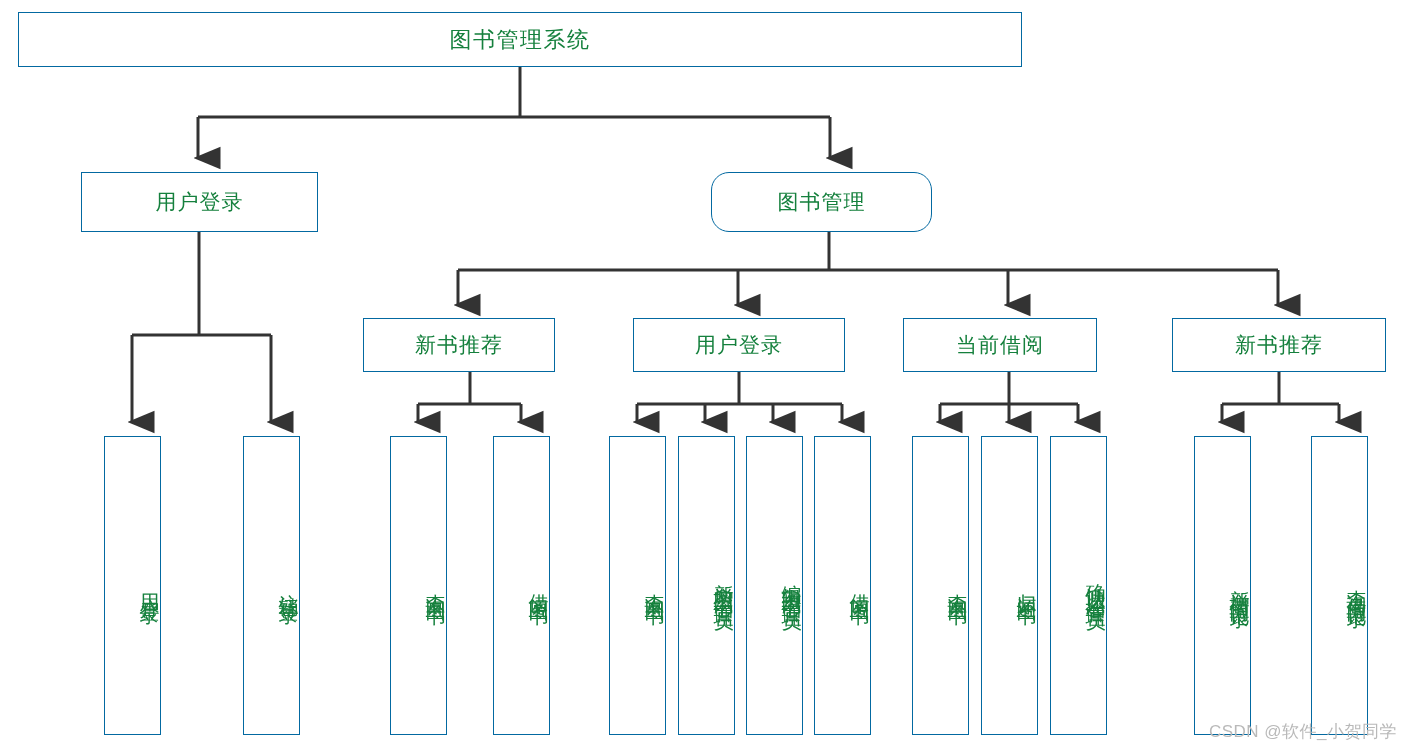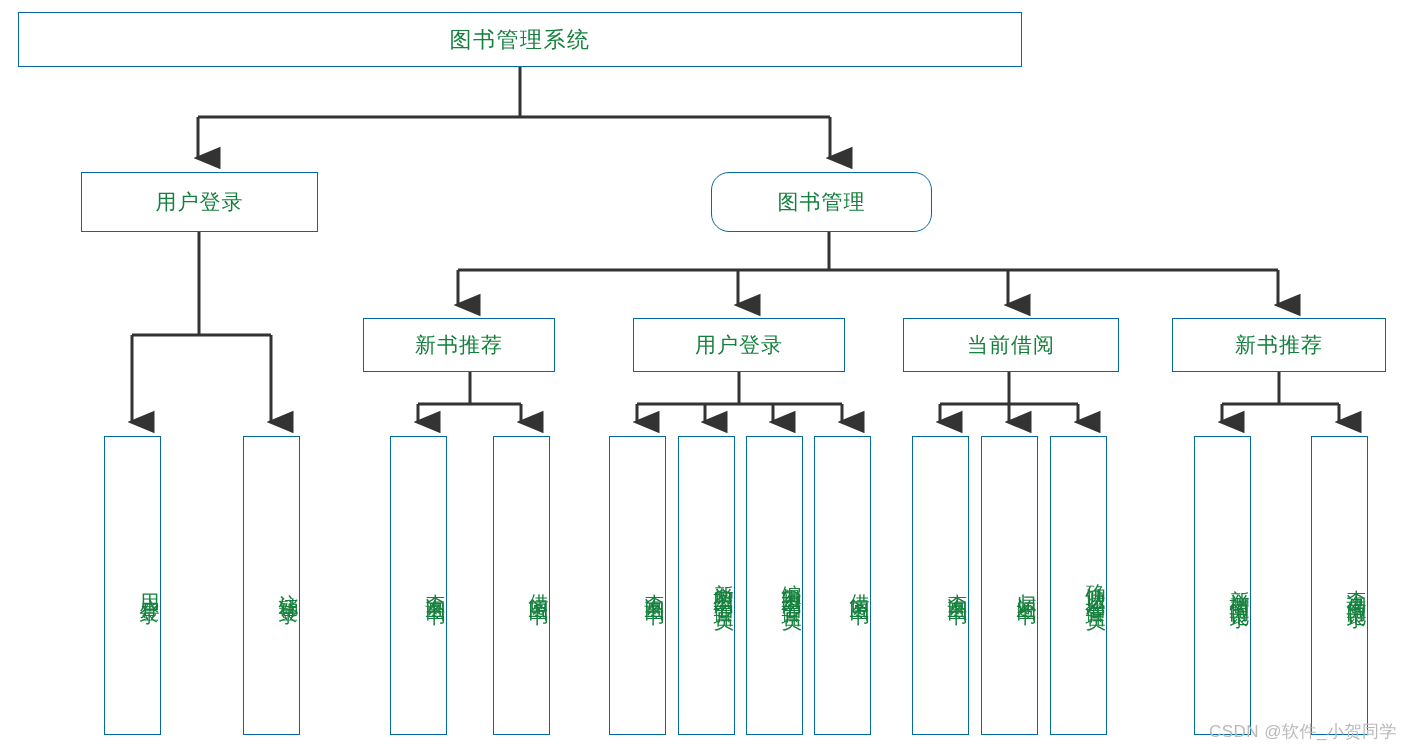--- a/index.html
+++ b/index.html
@@ -140,21 +140,21 @@
   <div class="node h-node" style="left:711px; top:172px; width:221px; height:60px;border-radius:18px;">
     <span>图书管理</span>
   </div>
 
   <div class="node h-node" style="left:363px; top:318px; width:192px; height:54px;">
     <span>新书推荐</span>
   </div>
   <div class="node h-node" style="left:633px; top:318px; width:212px; height:54px;">
     <span>用户登录</span>
   </div>
-  <div class="node h-node" style="left:903px; top:318px; width:216px; height:54px;">
+  <div class="node h-node" style="left:903px; top:318px; width:194px; height:54px;">
     <span>当前借阅</span>
   </div>
   <div class="node h-node" style="left:1172px; top:318px; width:214px; height:54px;">
     <span>新书推荐</span>
   </div>
 
   <div class="node v-node" style="left:104px; top:436px; width:57px; height:299px;">
     <span class="vlabel">用户登录</span>
   </div>
   <div class="node v-node" style="left:243px; top:436px; width:57px; height:299px;">

